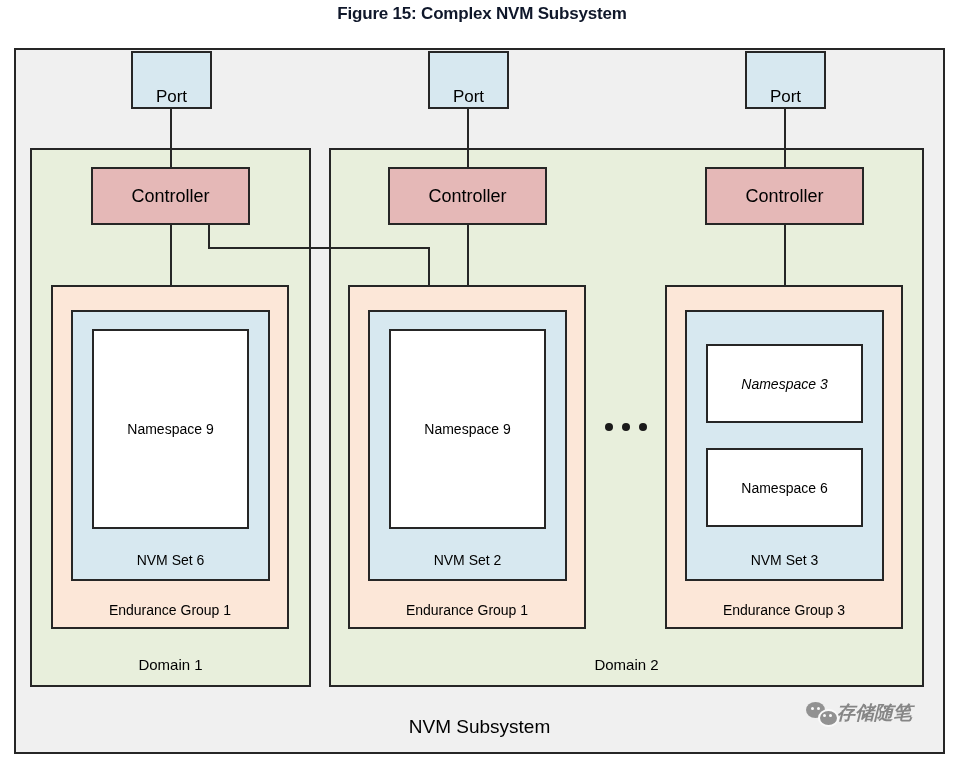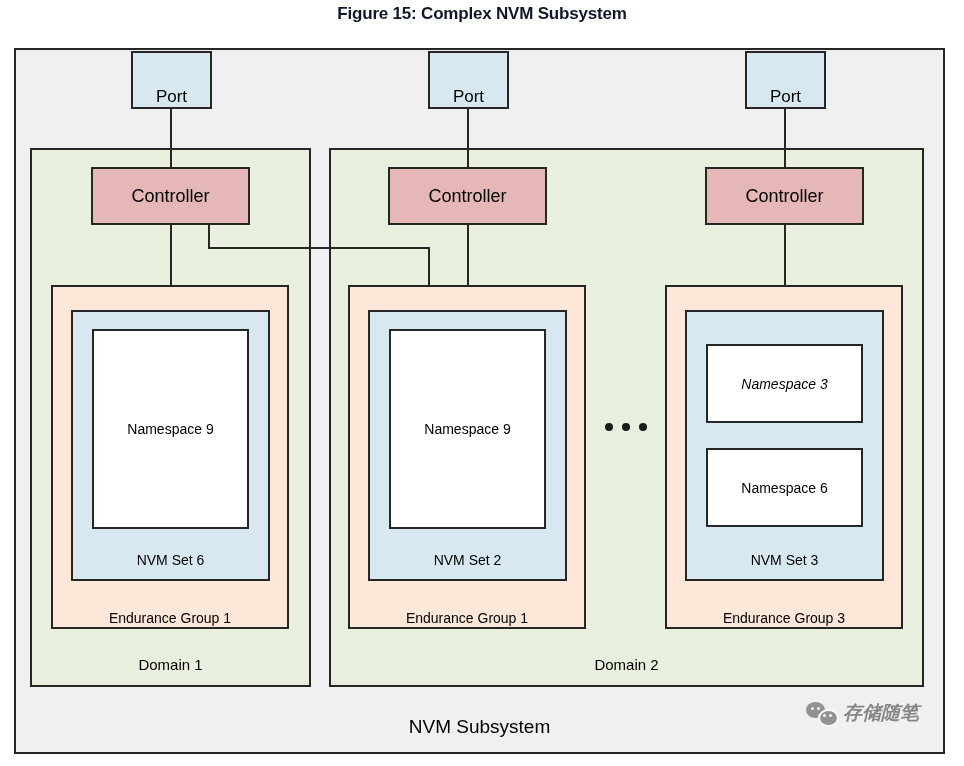--- a/index.html
+++ b/index.html
@@ -86,21 +86,21 @@
   #controller-1 { left: 91px;  width: 159px; }
   #controller-2 { left: 388px; width: 159px; }
   #controller-3 { left: 705px; width: 159px; }
 
   
   .endurance-group {
     background: #fce7d8;
     align-items: flex-end;
   }
   .endurance-group-label {
-    margin-bottom: 1px;
+    margin-bottom: 9px;
     font-size: 14px;
   }
   #endurance-group-1 { left: 51px;  top: 285px; width: 238px; height: 344px; }
   #endurance-group-2 { left: 348px; top: 285px; width: 238px; height: 344px; }
   #endurance-group-3 { left: 665px; top: 285px; width: 238px; height: 344px; }
 
   
   .nvm-set {
     background: #d7e8f0;
     align-items: flex-end;
@@ -151,21 +151,21 @@
     background: #1a1a1a;
   }
 
   
   #watermark {
     position: absolute;
     left: 806px;
     top: 700px;
     display: flex;
     align-items: center;
-    gap: 7px;
+    gap: 0;
     opacity: 0.72;
   }
   #watermark .wechat-icon {
     position: relative;
     width: 30px;
     height: 24px;
     flex: none;
   }
   #watermark .wechat-icon .bubble-big {
     position: absolute;

